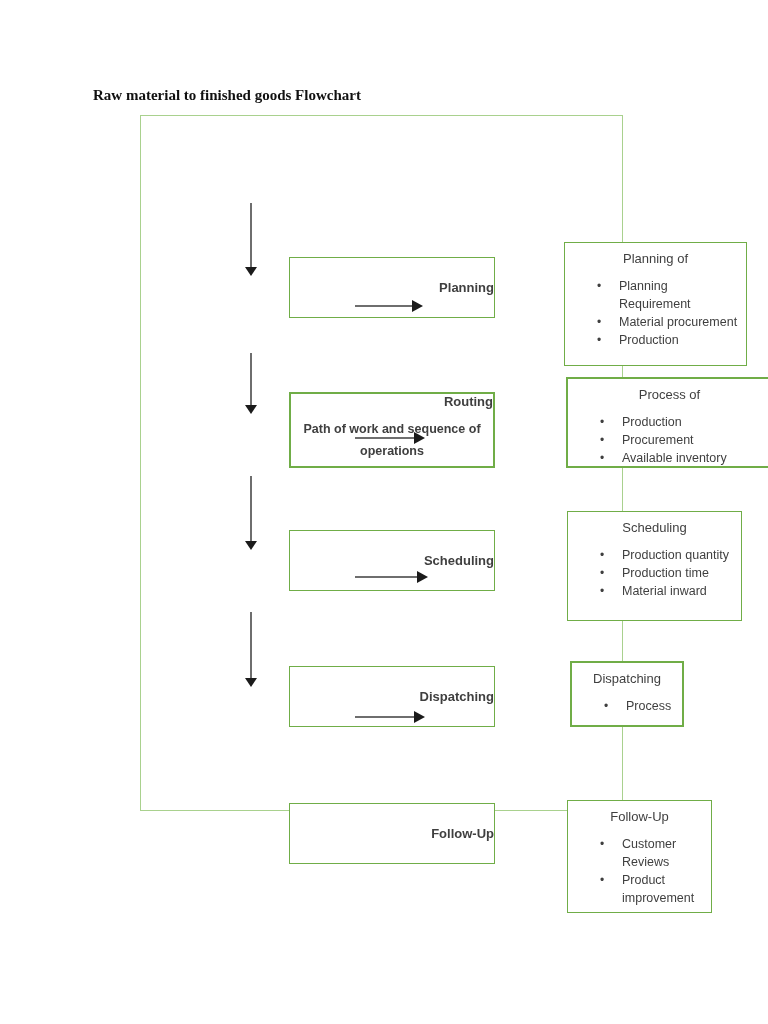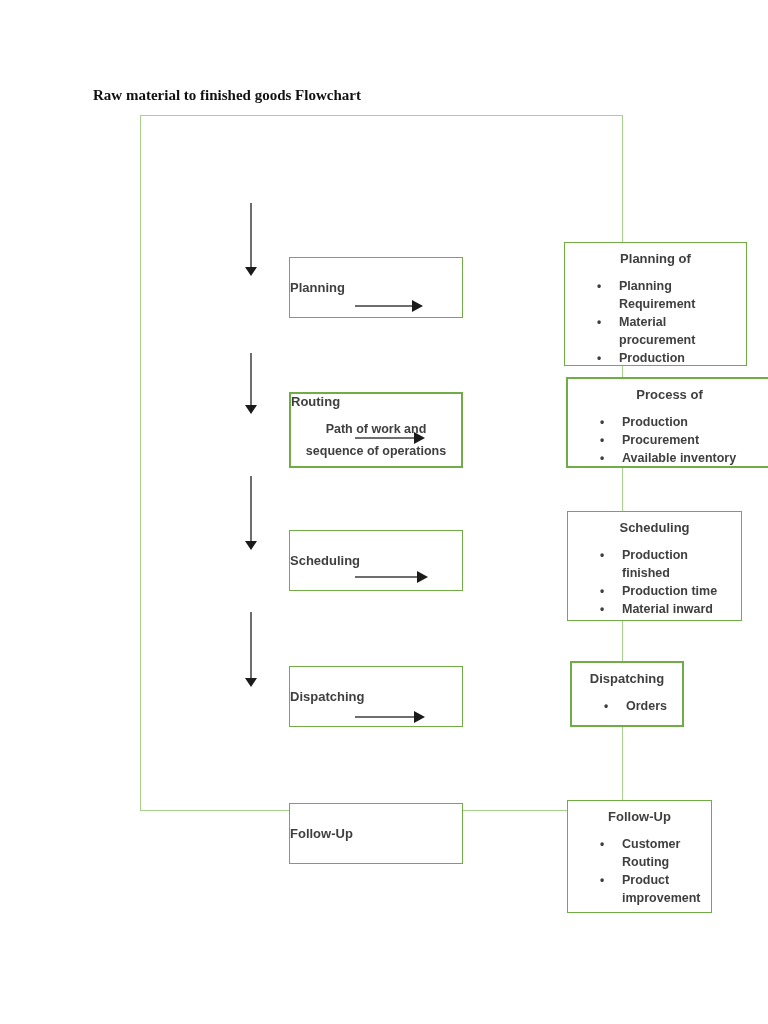--- a/index.html
+++ b/index.html
@@ -19,37 +19,37 @@
     font-weight:700;font-size:15px;color:#111111;white-space:nowrap;
   }
 
   .frame{
     position:absolute;left:140px;top:115px;width:483px;height:696px;
     border:1.2px solid var(--frame-border);background:#ffffff;
   }
 
   
   .stage{
-    position:absolute;left:148px;width:174px;background:#ffffff;
+    position:absolute;left:148px;width:206px;background:#ffffff;
     border:1.5px solid var(--box-border);
-    display:flex;flex-direction:column;align-items:flex-start;justify-content:center;
+    display:flex;flex-direction:column;align-items:flex-end;justify-content:center;
     color:var(--text);font-weight:700;font-size:13px;text-align:center;
   }
   .stage.thick{border-width:2.4px;}
   #stage-planning{top:141px;height:61px;}
   #stage-routing{top:276px;height:76px;justify-content:flex-start;}
   #stage-scheduling{top:414px;height:61px;}
   #stage-dispatching{top:550px;height:61px;}
   #stage-followup{top:687px;height:61px;}
   .stage-sublabel{margin-top:9px;line-height:22px;font-size:12.5px;padding:0 12px;}
 
   
   .side{
     position:absolute;background:#ffffff;border:1.4px solid var(--box-border);
-    color:var(--text);font-weight:700;font-size:12.5px;
+    color:var(--text);font-weight:400;font-size:12.5px;
   }
   .side.thick{border-width:2.2px;}
   #side-planning-of{left:423px;top:126px;width:183px;height:124px;}
   #side-process-of{left:425px;top:261px;width:207px;height:91px;}
   #side-scheduling{left:426px;top:395px;width:175px;height:110px;}
   #side-dispatching{left:429px;top:545px;width:114px;height:66px;}
   #side-followup{left:426px;top:684px;width:145px;height:113px;}
   .side-title{padding-top:8px;text-align:center;font-size:13px;}
   .bullets{margin-top:11px;padding-left:32px;padding-right:6px;}
   .bullet-item{display:flex;line-height:18px;}
@@ -144,49 +144,49 @@
           <span class="bullet-text">Available inventory</span>
         </div>
     </div>
   </div>
 
   <div class="side" id="side-scheduling">
     <div class="side-title">Scheduling</div>
     <div class="bullets">
       <div class="bullet-item">
           <span class="bullet-dot">•</span>
-          <span class="bullet-text">Production finished</span>
+          <span class="bullet-text">Production quantity</span>
         </div>
       <div class="bullet-item">
           <span class="bullet-dot">•</span>
           <span class="bullet-text">Production time</span>
         </div>
       <div class="bullet-item">
           <span class="bullet-dot">•</span>
           <span class="bullet-text">Material inward</span>
         </div>
     </div>
   </div>
 
   <div class="side thick" id="side-dispatching">
     <div class="side-title">Dispatching</div>
     <div class="bullets">
       <div class="bullet-item">
           <span class="bullet-dot">•</span>
-          <span class="bullet-text">Orders</span>
+          <span class="bullet-text">Process</span>
         </div>
     </div>
   </div>
 
   <div class="side" id="side-followup">
     <div class="side-title">Follow-Up</div>
     <div class="bullets">
       <div class="bullet-item">
           <span class="bullet-dot">•</span>
-          <span class="bullet-text">Customer Routing</span>
+          <span class="bullet-text">Customer Reviews</span>
         </div>
       <div class="bullet-item">
           <span class="bullet-dot">•</span>
           <span class="bullet-text">Product improvement</span>
         </div>
     </div>
   </div>
 
 </div>
 

